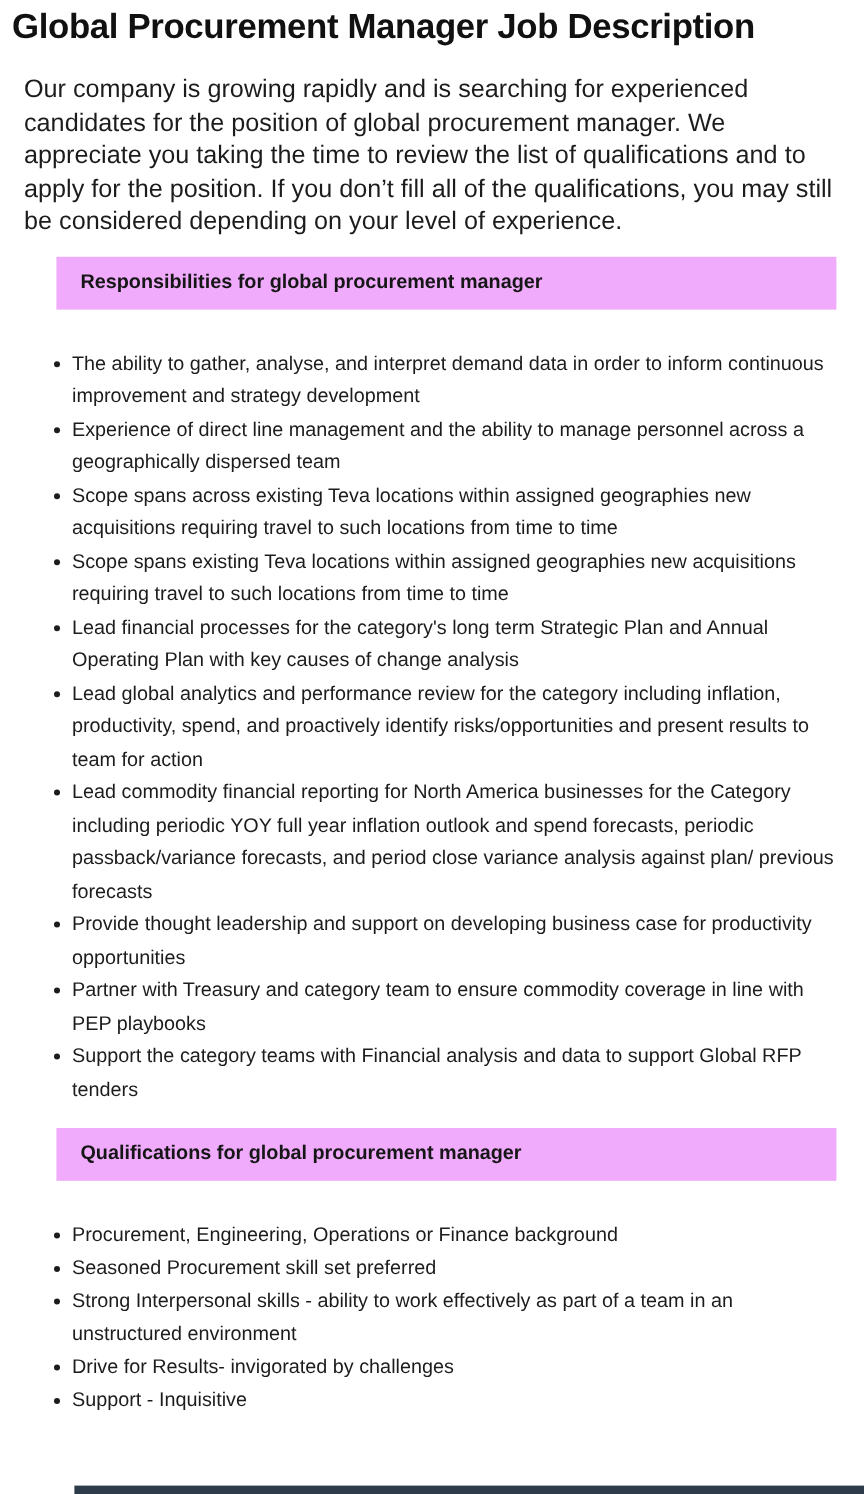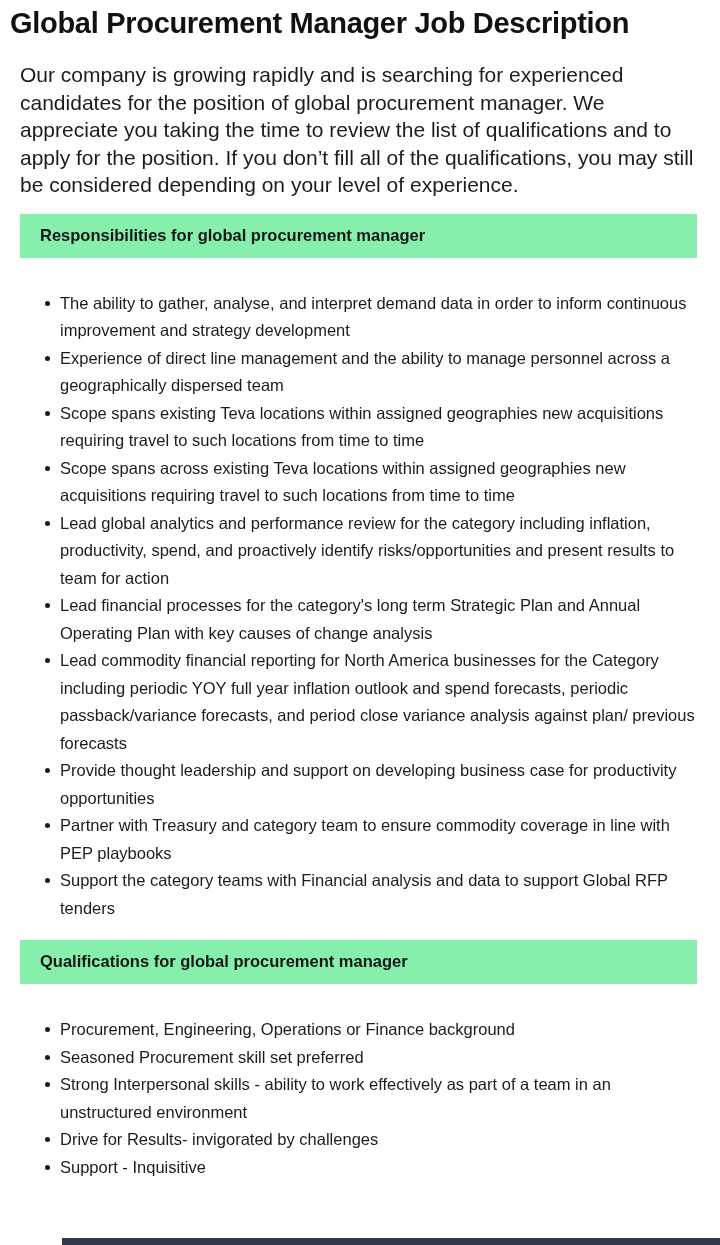--- a/index.html
+++ b/index.html
@@ -25,25 +25,26 @@
     white-space: nowrap;
   }
   p.intro {
     margin: 20px 0 0 0;
     font-size: 21px;
     line-height: 27.5px;
     max-width: 677px;
   }
   .band {
     margin-top: 15px;
-    background: #86efac;
+    background: #f0abfc;
     padding: 12px 20px 13px 20px;
     font-size: 16.5px;
     font-weight: bold;
     color: #161616;
+    margin-left: 27px;
   }
   ul.bullets {
     list-style: none;
     margin: 32px 0 0 0;
     padding: 0;
   }
   ul.bullets li {
     position: relative;
     padding-left: 40px;
     font-size: 16.5px;
@@ -75,24 +76,24 @@
   <div class="inner">
     <h1 class="title">Global Procurement Manager Job Description</h1>
 
     <p class="intro">Our company is growing rapidly and is searching for experienced candidates for the position of global procurement manager. We appreciate you taking the time to review the list of qualifications and to apply for the position. If you don’t fill all of the qualifications, you may still be considered depending on your level of experience.</p>
 
     <section>
       <div class="band">Responsibilities for global procurement manager</div>
       <ul class="bullets">
         <li><span class="dot"></span><span>The ability to gather, analyse, and interpret demand data in order to inform continuous improvement and strategy development</span></li>
         <li><span class="dot"></span><span>Experience of direct line management and the ability to manage personnel across a geographically dispersed team</span></li>
+        <li><span class="dot"></span><span>Scope spans across existing Teva locations within assigned geographies new acquisitions requiring travel to such locations from time to time</span></li>
         <li><span class="dot"></span><span>Scope spans existing Teva locations within assigned geographies new acquisitions requiring travel to such locations from time to time</span></li>
-        <li><span class="dot"></span><span>Scope spans across existing Teva locations within assigned geographies new acquisitions requiring travel to such locations from time to time</span></li>
+        <li><span class="dot"></span><span>Lead financial processes for the category's long term Strategic Plan and Annual Operating Plan with key causes of change analysis</span></li>
         <li><span class="dot"></span><span>Lead global analytics and performance review for the category including inflation, productivity, spend, and proactively identify risks/opportunities and present results to team for action</span></li>
-        <li><span class="dot"></span><span>Lead financial processes for the category's long term Strategic Plan and Annual Operating Plan with key causes of change analysis</span></li>
         <li><span class="dot"></span><span>Lead commodity financial reporting for North America businesses for the Category including periodic YOY full year inflation outlook and spend forecasts, periodic passback/variance forecasts, and period close variance analysis against plan/ previous forecasts</span></li>
         <li><span class="dot"></span><span>Provide thought leadership and support on developing business case for productivity opportunities</span></li>
         <li><span class="dot"></span><span>Partner with Treasury and category team to ensure commodity coverage in line with PEP playbooks</span></li>
         <li><span class="dot"></span><span>Support the category teams with Financial analysis and data to support Global RFP tenders</span></li>
       </ul>
     </section>
 
     <section>
       <div class="band" style="margin-top:18px;">Qualifications for global procurement manager</div>
       <ul class="bullets">

